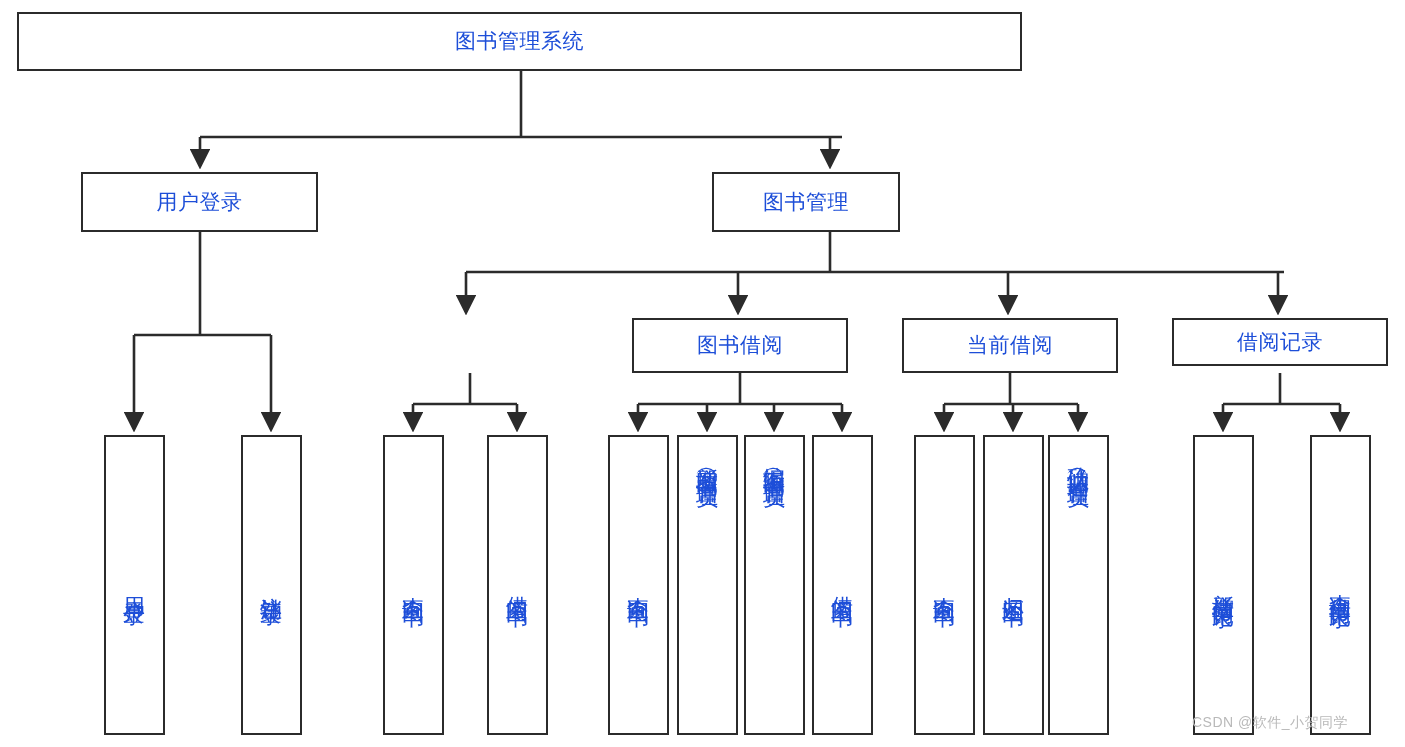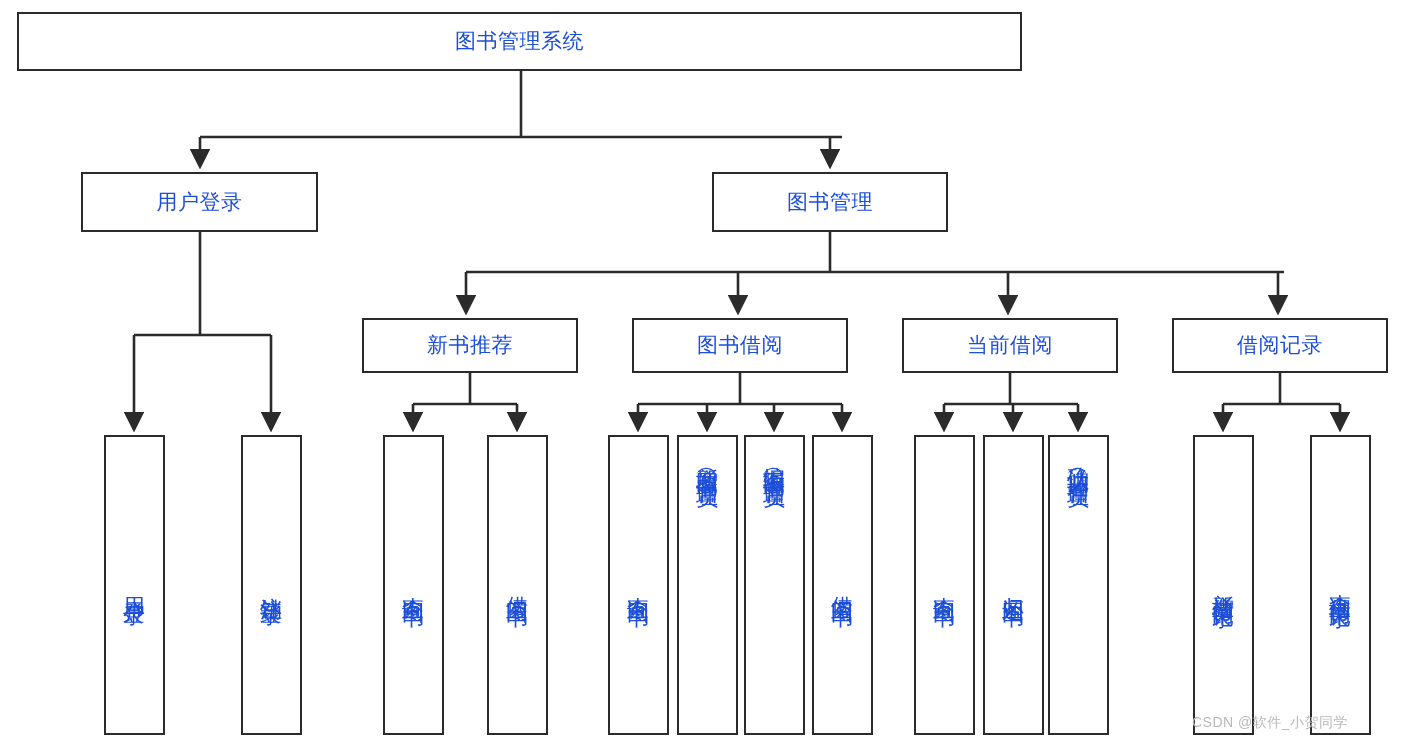--- a/index.html
+++ b/index.html
@@ -127,34 +127,31 @@
     </g>
   </svg>
 
   <div class="node" style="left:17px; top:12px; width:1005px; height:59px;">
     <span class="label">图书管理系统</span>
   </div>
 
   <div class="node" style="left:81px; top:172px; width:237px; height:60px;">
     <span class="label">用户登录</span>
   </div>
-  <div class="node" style="left:712px; top:172px; width:236px; height:60px;">
+  <div class="node" style="left:712px; top:172px; width:188px; height:60px;">
     <span class="label">图书管理</span>
   </div>
 
-  <div class="node" style="left:362px; top:318px; width:216px; height:55px;">
-    <span class="label">新书推荐</span>
-  </div>
   <div class="node" style="left:632px; top:318px; width:216px; height:55px;">
     <span class="label">图书借阅</span>
   </div>
   <div class="node" style="left:902px; top:318px; width:216px; height:55px;">
     <span class="label">当前借阅</span>
   </div>
-  <div class="node" style="left:1172px; top:318px; width:216px; height:55px;">
+  <div class="node" style="left:1172px; top:318px; width:216px; height:48px;">
     <span class="label">借阅记录</span>
   </div>
 
   <div class="node vertical centered" style="left:104px; top:435px; width:61px; height:300px;">
     <span class="label">用户登录</span>
   </div>
   <div class="node vertical centered" style="left:241px; top:435px; width:61px; height:300px;">
     <span class="label">注销登录</span>
   </div>
 

